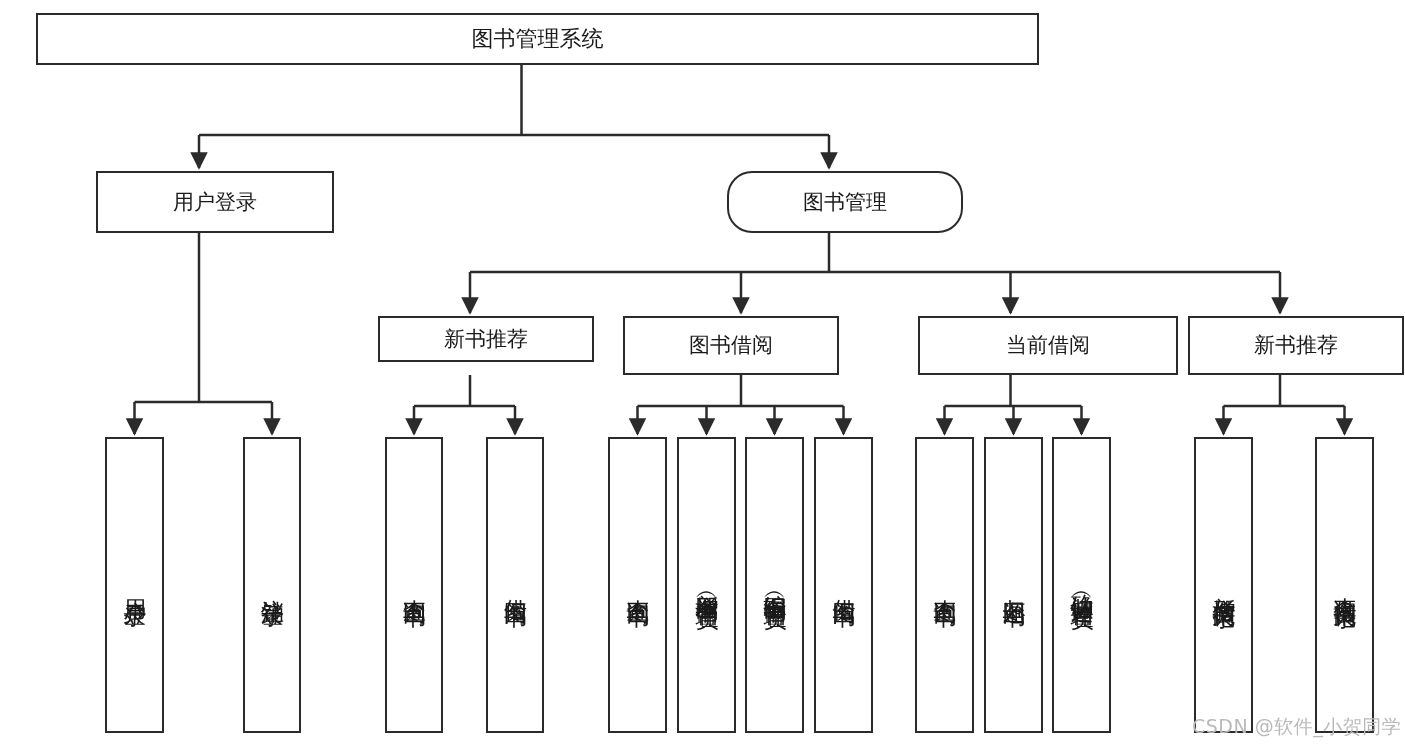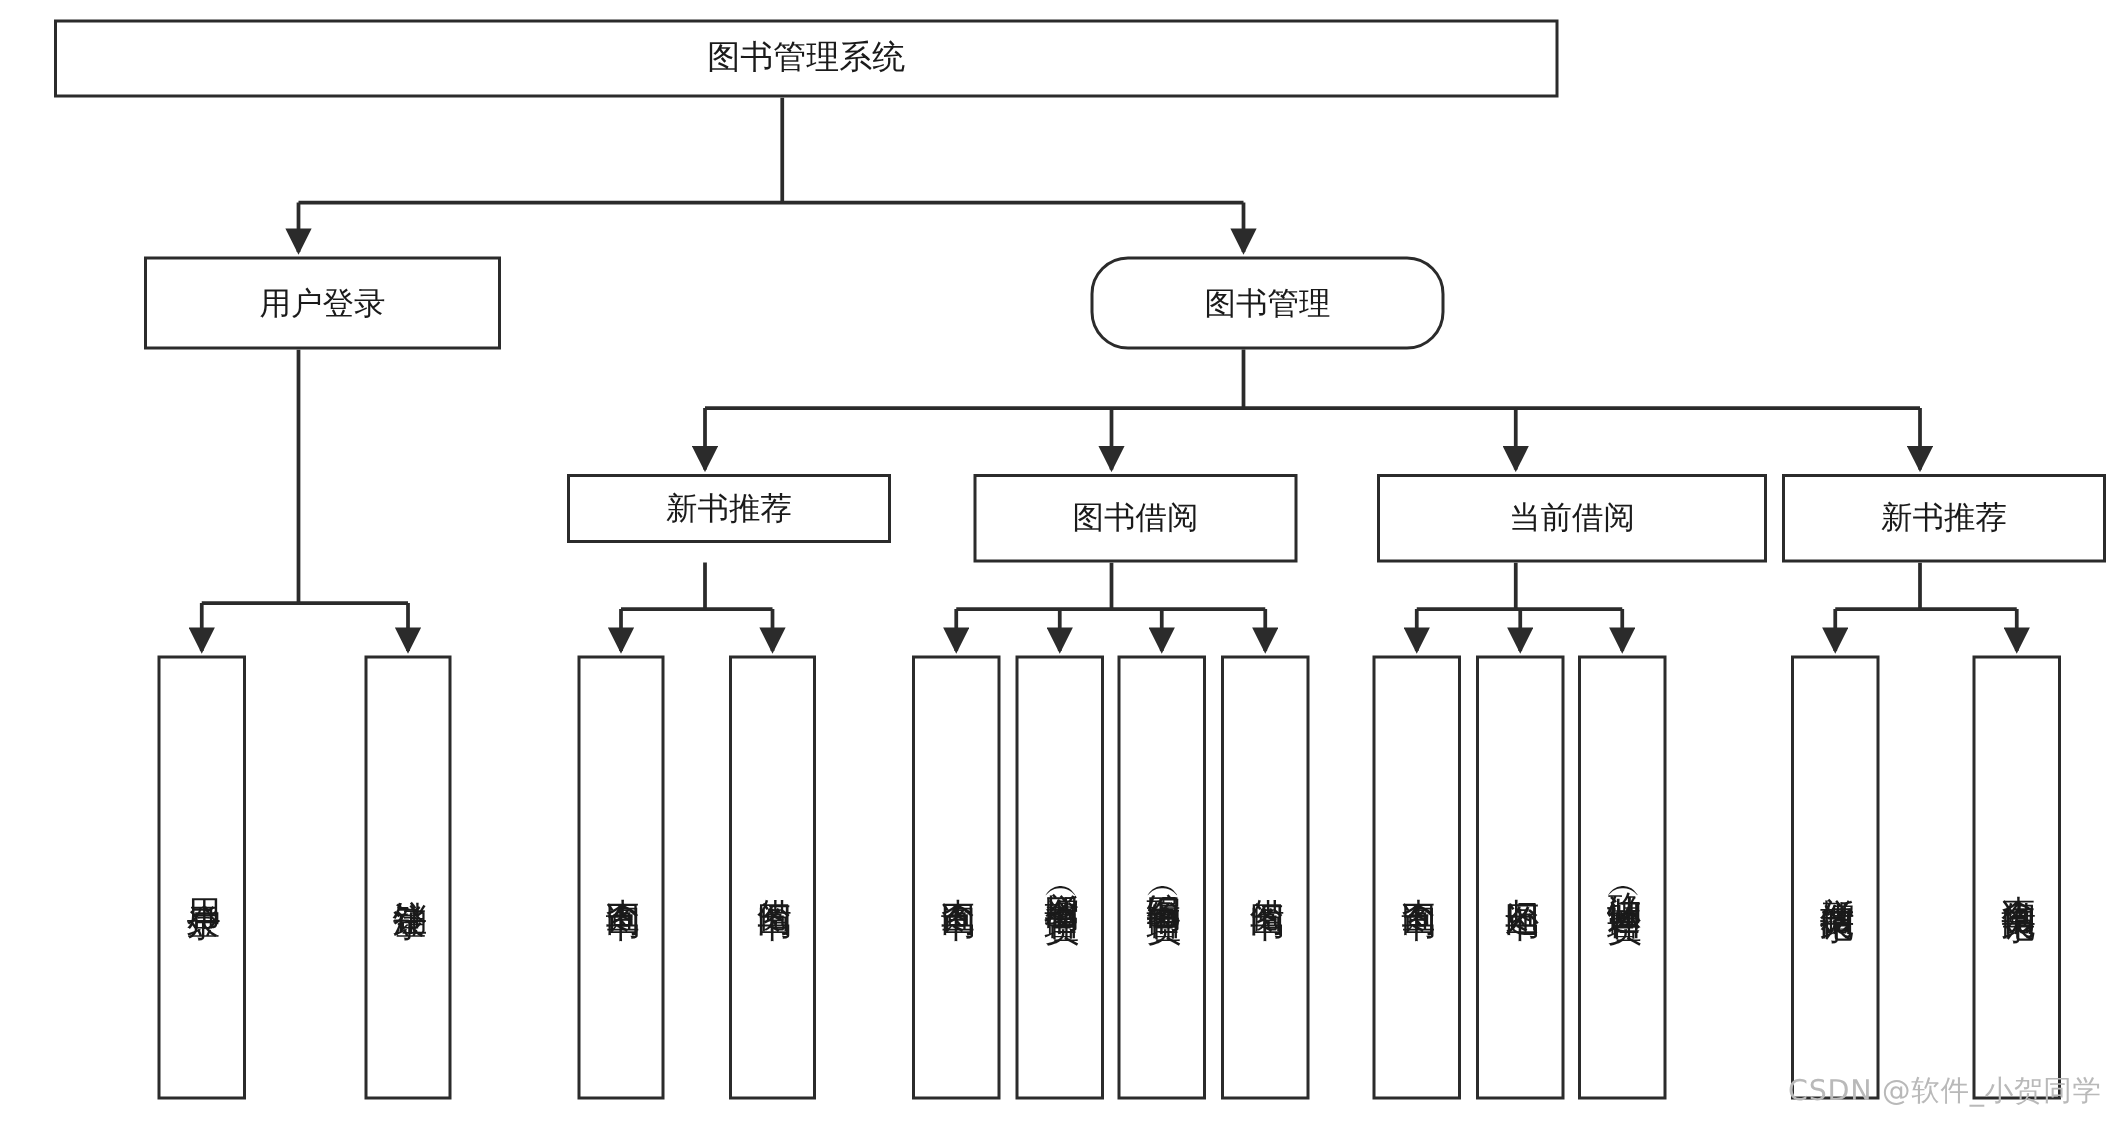--- a/index.html
+++ b/index.html
@@ -121,21 +121,21 @@
       </div>
       <div class="node h" style="left: 80px; top: 171px; width: 238px; height: 62px;">
         <span class="label">用户登录</span>
       </div>
       <div class="node h" style="left: 711px; top: 171px; width: 236px; height: 62px; border-radius: 25px;">
         <span class="label">图书管理</span>
       </div>
       <div class="node h" style="left: 362px; top: 316px; width: 216px; height: 46px;">
         <span class="label">新书推荐</span>
       </div>
-      <div class="node h" style="left: 633px; top: 316px; width: 216px; height: 59px;">
+      <div class="node h" style="left: 607px; top: 316px; width: 216px; height: 59px;">
         <span class="label">图书借阅</span>
       </div>
       <div class="node h" style="left: 902px; top: 316px; width: 260px; height: 59px;">
         <span class="label">当前借阅</span>
       </div>
       <div class="node h" style="left: 1172px; top: 316px; width: 216px; height: 59px;">
         <span class="label">新书推荐</span>
       </div>
       <div class="node v" style="left: 105px; top: 437px; width: 59px; height: 296px;">
         <span class="label">用户登录</span>

